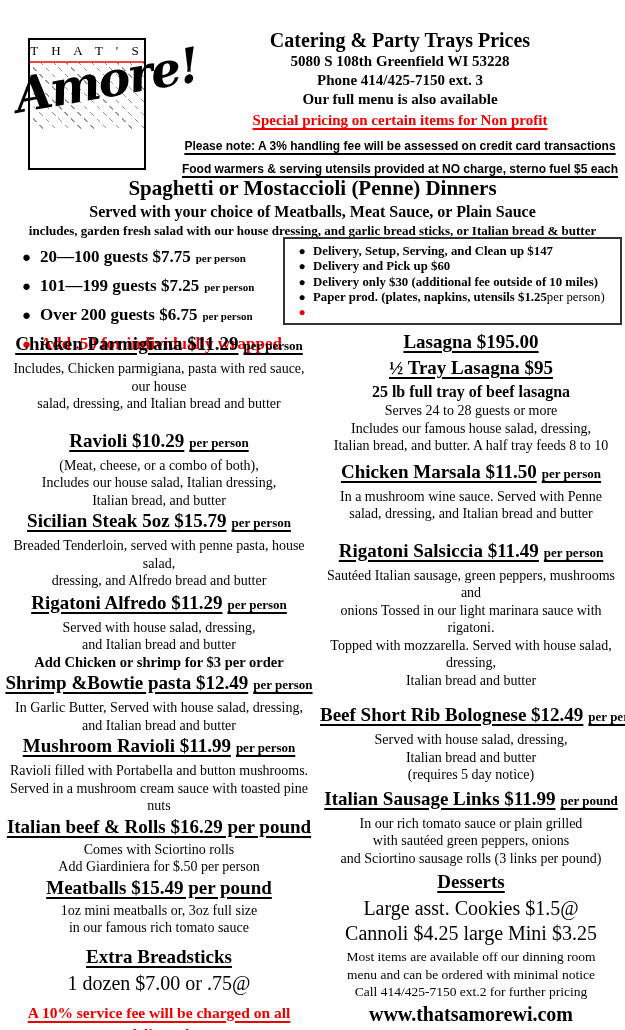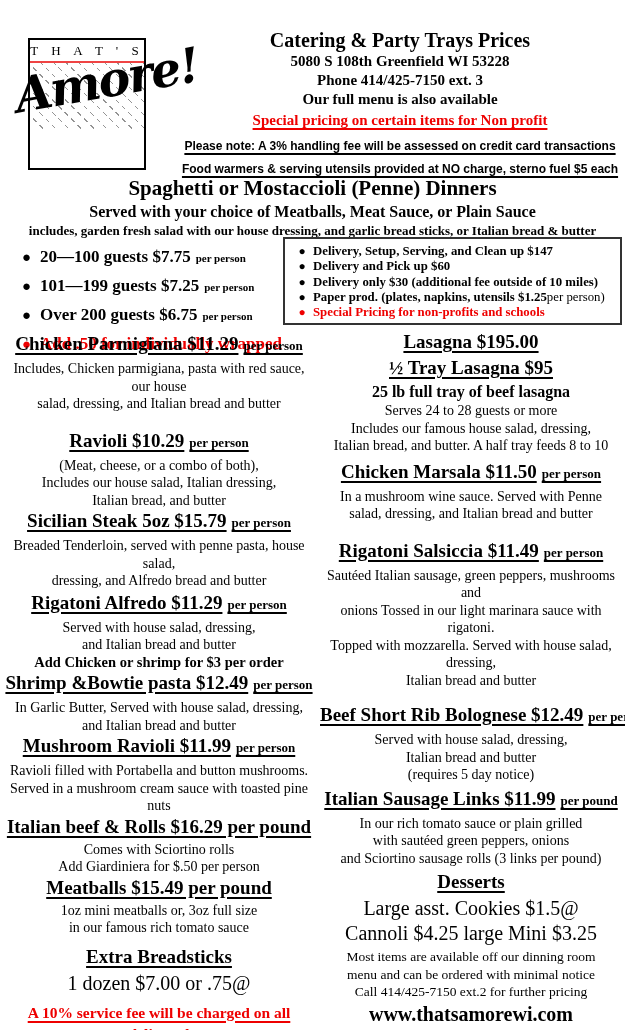--- a/index.html
+++ b/index.html
@@ -131,21 +131,20 @@
     <span class="dot">●</span>
     <span>Delivery only $30 (additional fee outside of 10 miles)</span>
   </div>
   <div class="dline">
     <span class="dot">●</span>
     <span>Paper prod. (plates, napkins, utensils $1.25</span>
     <span class="reg"> per person)</span>
   </div>
   <div class="dline red">
     <span class="dot">●</span>
-    <span>Special Pricing for non-profits and schools</span>
   </div>
 </div>
 
 <div class="abs col-left center">
 
   <div class="menu-item" style="margin-bottom:16px;">
     <div class="item-title"><span class="u"><span>Chicken  Parmigiana  $11.29</span><span class="sfx">per person</span></span></div>
     <div class="item-desc">
       <div>Includes, Chicken parmigiana, pasta with red sauce, our house</div>
       <div>salad, dressing, and Italian bread and butter</div>

